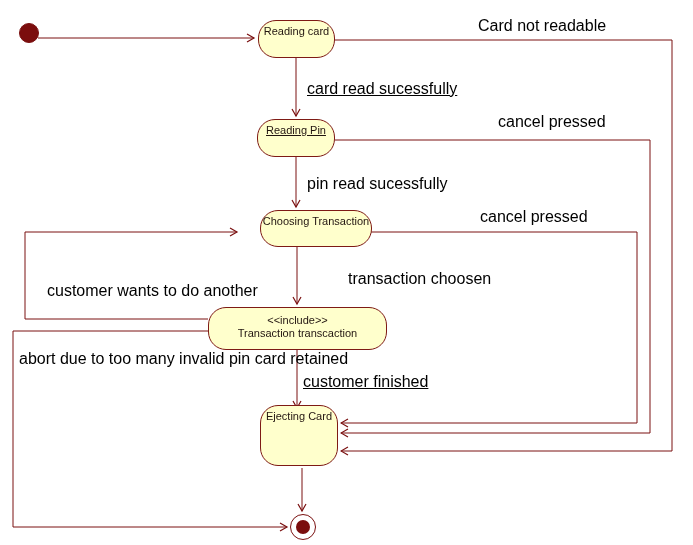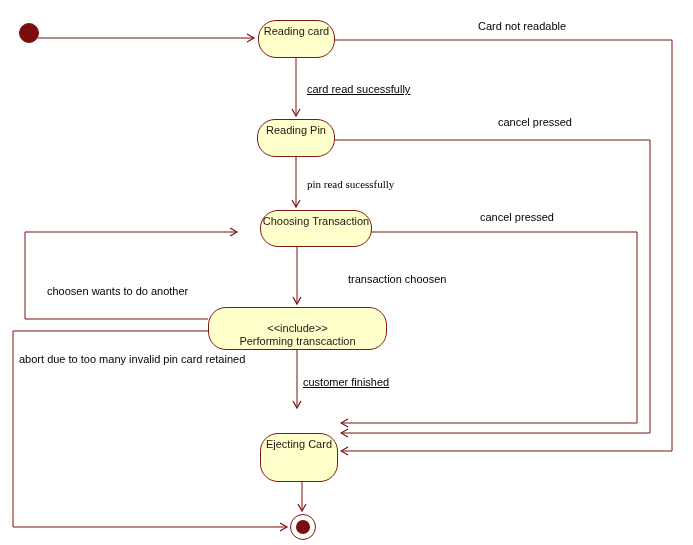--- a/index.html
+++ b/index.html
@@ -10,21 +10,21 @@
   #wires{position:absolute;left:0;top:0;width:693px;height:545px;}
   .state{
     position:absolute;box-sizing:border-box;
     background:#FFFFCC;border:1px solid #7E1A15;border-radius:18px;
     color:#221510;font-size:11px;text-align:center;
     display:flex;flex-direction:column;align-items:center;
     padding-top:4px;line-height:13px;
   }
   .state .nm{white-space:nowrap;}
   .tlabel{
-    position:absolute;color:#000000;font-size:11px;white-space:nowrap;
+    position:absolute;color:#000000;font-size:16px;white-space:nowrap;
     line-height:12px;
   }
 </style>
 </head>
 <body>
 
 <div id="canvas">
 
   <svg id="wires" viewBox="0 0 693 545" xmlns="http://www.w3.org/2000/svg">
     <defs>
@@ -52,48 +52,48 @@
     <g>
       <circle cx="303" cy="527" r="12.5" fill="#FFFFFF" stroke="#7A1010" stroke-width="1"></circle>
       <circle cx="303" cy="527" r="7" fill="#7B0D0D"></circle>
     </g>
   </svg>
 
   <div class="state" style="left:258px;top:20px;width:77px;height:38px;">
     <span class="nm">Reading card</span>
   </div>
 
-  <div class="state" style="left:257px;top:119px;width:78px;height:38px;">
+  <div class="state" style="left:257px;top:119px;width:78px;height:38px;text-decoration:underline;">
     <span class="nm">Reading Pin</span>
   </div>
 
   <div class="state" style="left:240px;top:210px;width:112px;height:37px;margin-left:20px;">
     <span class="nm">Choosing Transaction</span>
   </div>
 
-  <div class="state" style="left:208px;top:307px;width:179px;height:43px;padding-top:14px;">
+  <div class="state" style="left:208px;top:307px;width:179px;height:43px;padding-top:6px;">
     <span class="nm">&lt;&lt;include&gt;&gt;</span>
-    <span class="nm">Performing transcaction</span>
+    <span class="nm">Transaction transcaction</span>
   </div>
 
-  <div class="state" style="left:260px;top:433px;width:78px;height:49px;">
+  <div class="state" style="left:260px;top:405px;width:78px;height:61px;">
     <span class="nm">Ejecting Card</span>
   </div>
 
   <div class="tlabel" style="left:478px;top:20px;">Card not readable</div>
 
   <div class="tlabel" style="left:307px;top:83px;text-decoration:underline;">card read sucessfully</div>
 
   <div class="tlabel" style="left:498px;top:116px;">cancel pressed</div>
 
-  <div class="tlabel" style="left:307px;top:178px;font-family:Liberation Serif, serif;">pin read sucessfully</div>
+  <div class="tlabel" style="left:307px;top:178px;">pin read sucessfully</div>
 
   <div class="tlabel" style="left:480px;top:211px;">cancel pressed</div>
 
   <div class="tlabel" style="left:312px;top:273px;padding-left:36px;">transaction choosen</div>
 
-  <div class="tlabel" style="left:47px;top:285px;">choosen wants to do another</div>
+  <div class="tlabel" style="left:47px;top:285px;">customer wants to do another</div>
 
   <div class="tlabel" style="left:19px;top:353px;">abort due to too many invalid pin card retained</div>
 
   <div class="tlabel" style="left:303px;top:376px;text-decoration:underline;">customer finished</div>
 
 </div>
 
 </body></html>

